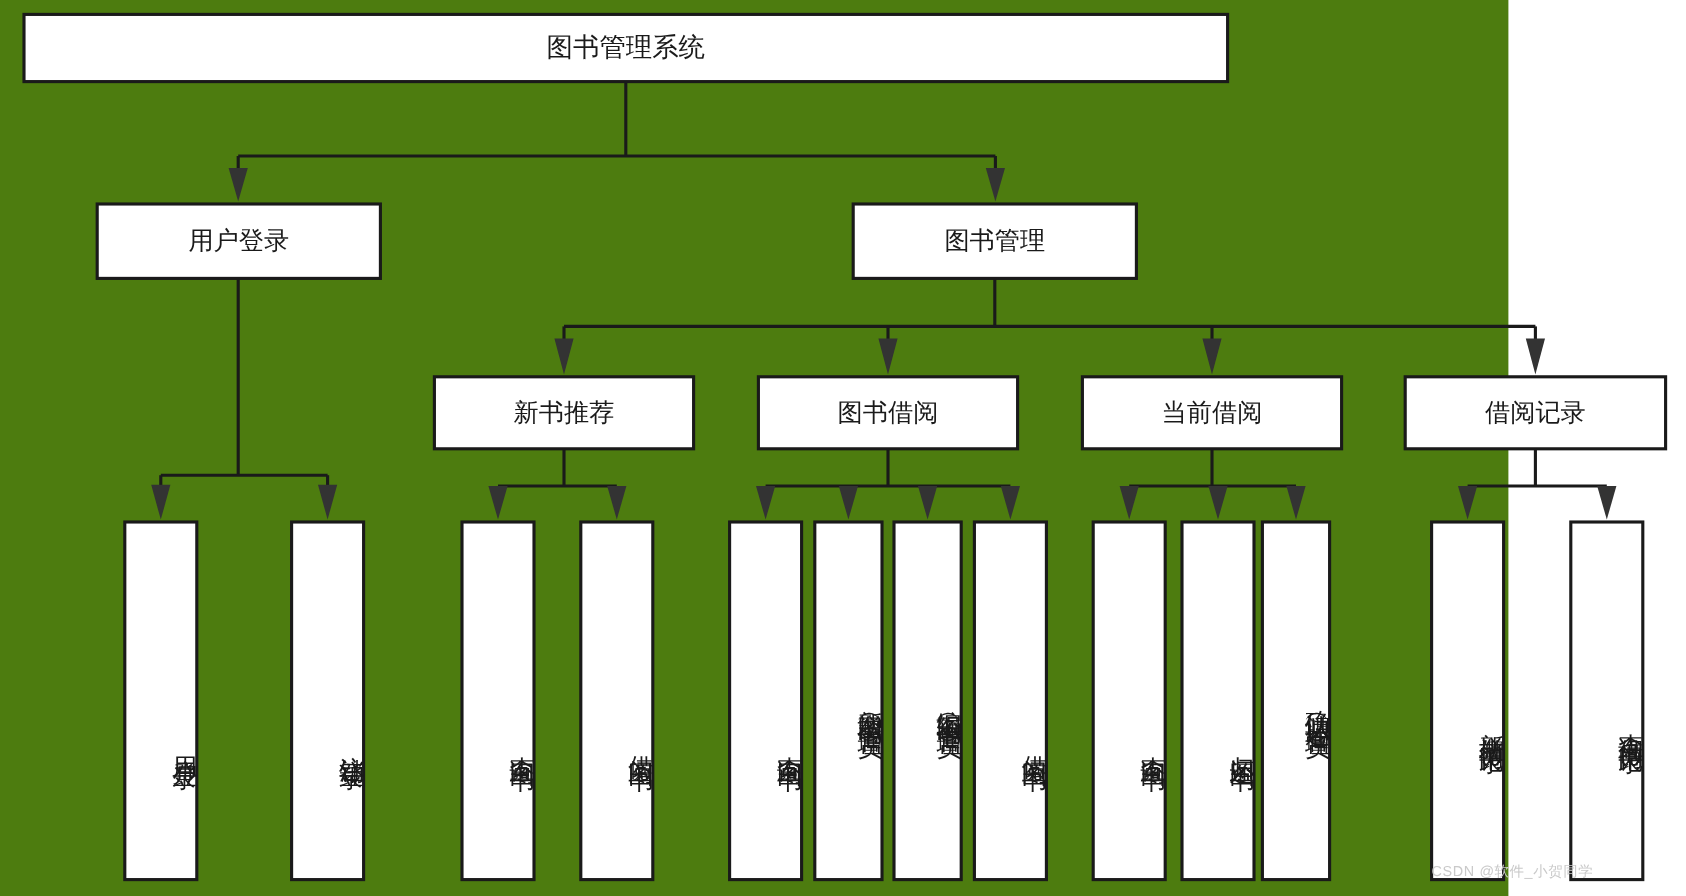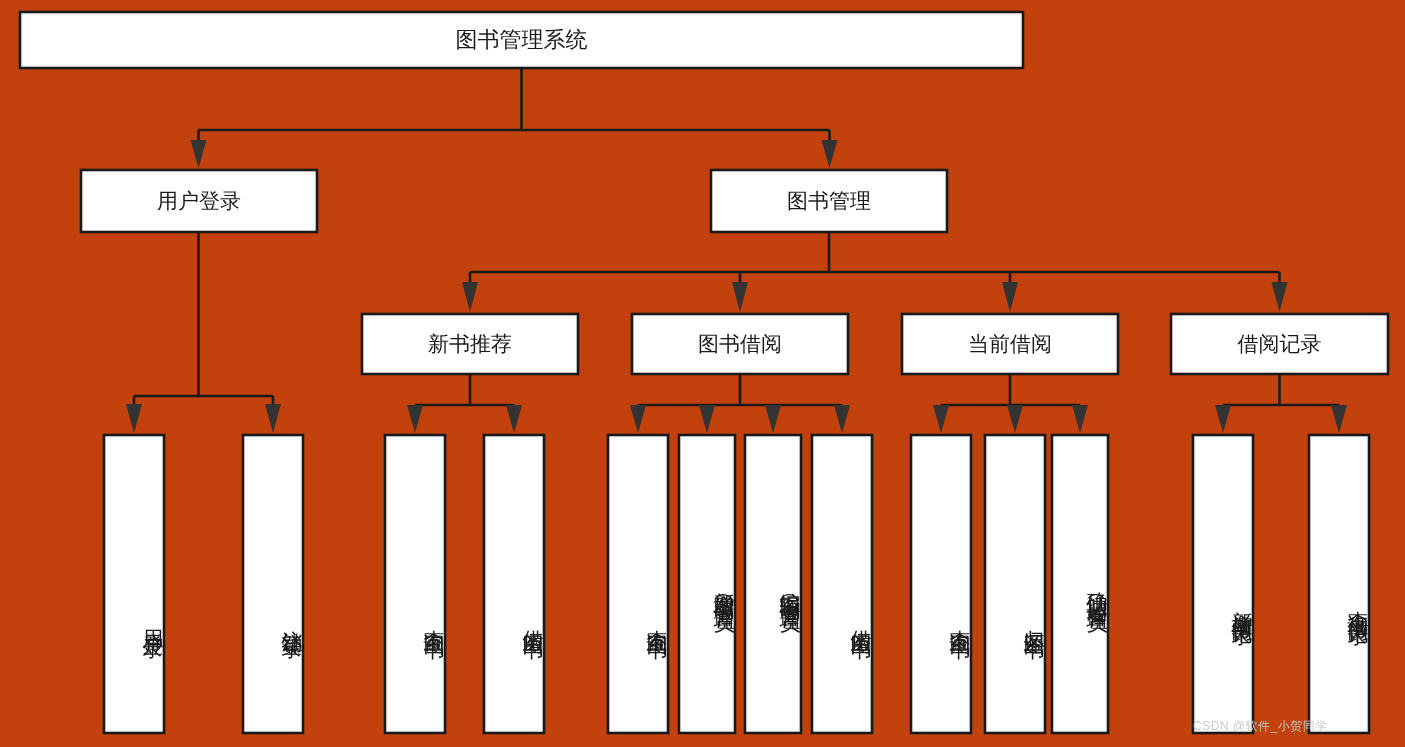--- a/index.html
+++ b/index.html
@@ -9,23 +9,23 @@
   }
   body {
     width: 1405px;
     height: 747px;
     font-family: "Liberation Sans", "DejaVu Sans", sans-serif;
     overflow: hidden;
     position: relative;
   }
   #diagram-root {
     position: relative;
-    width: 1405px;
+    width: 1257px;
     height: 747px;
-    background: #c2410c;
+    background: #4d7c0f;
   }
   svg.diagram-svg {
     position: absolute;
     left: 0;
     top: 0;
     width: 1405px;
     height: 747px;
   }
   .node-box {
     fill: #ffffff;

